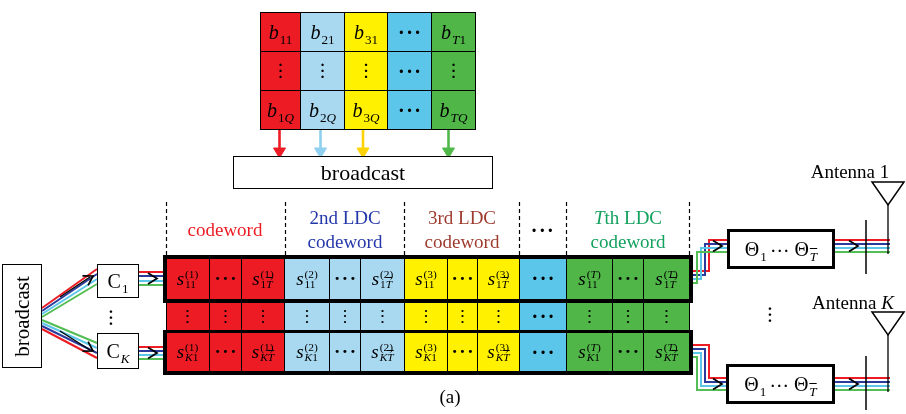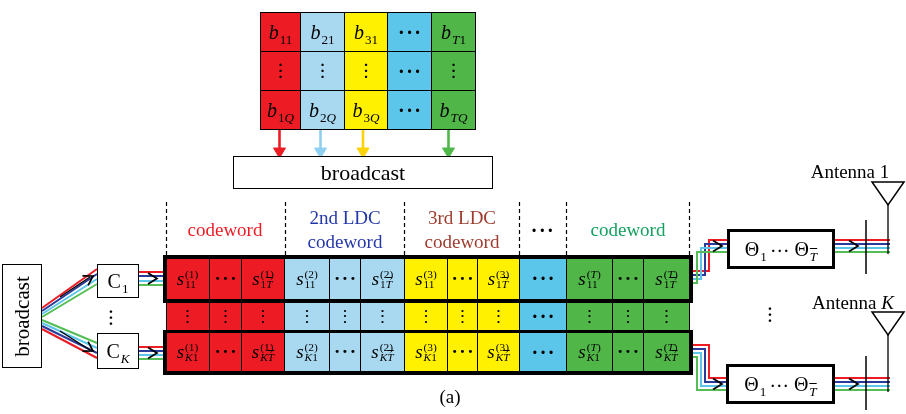--- a/index.html
+++ b/index.html
@@ -257,20 +257,21 @@
         <div>codeword</div>
       </div>
       <div class="hdr" style="left: 397px; color: rgb(158, 59, 45); font-family: Liberation Serif, serif;">
         <div>3rd LDC</div>
         <div>codeword</div>
       </div>
       <div class="hdr" style="left: 478px; color: rgb(0, 0, 0);">
         <div style="font-size: 20px;"><span class="hd">···</span></div>
       </div>
       <div class="hdr" style="left: 563px; color: rgb(19, 161, 94);">
+        <div><span class="it">T</span>th LDC</div>
         <div>codeword</div>
       </div>
     </div>
 
   <div id="cw-table" class="abs" style="left:166px;top:258px;width:524px;height:114px">
     <div class="cw-outline"></div>
     <div class="cw-thick" style="top:-3px;height:48px"></div>
     <div class="cw-thick" style="top:72px;height:45px"></div>
   <div class="cw-cell" style="left: 0px; top: 0px; width: 44px; height: 42px; background: rgb(237, 28, 36); font-size: 19px;">
         <span class="tok">

